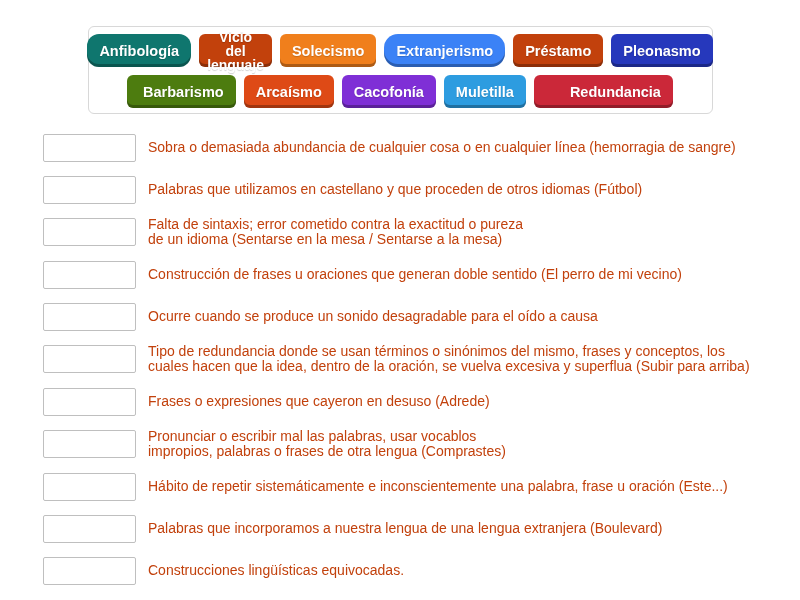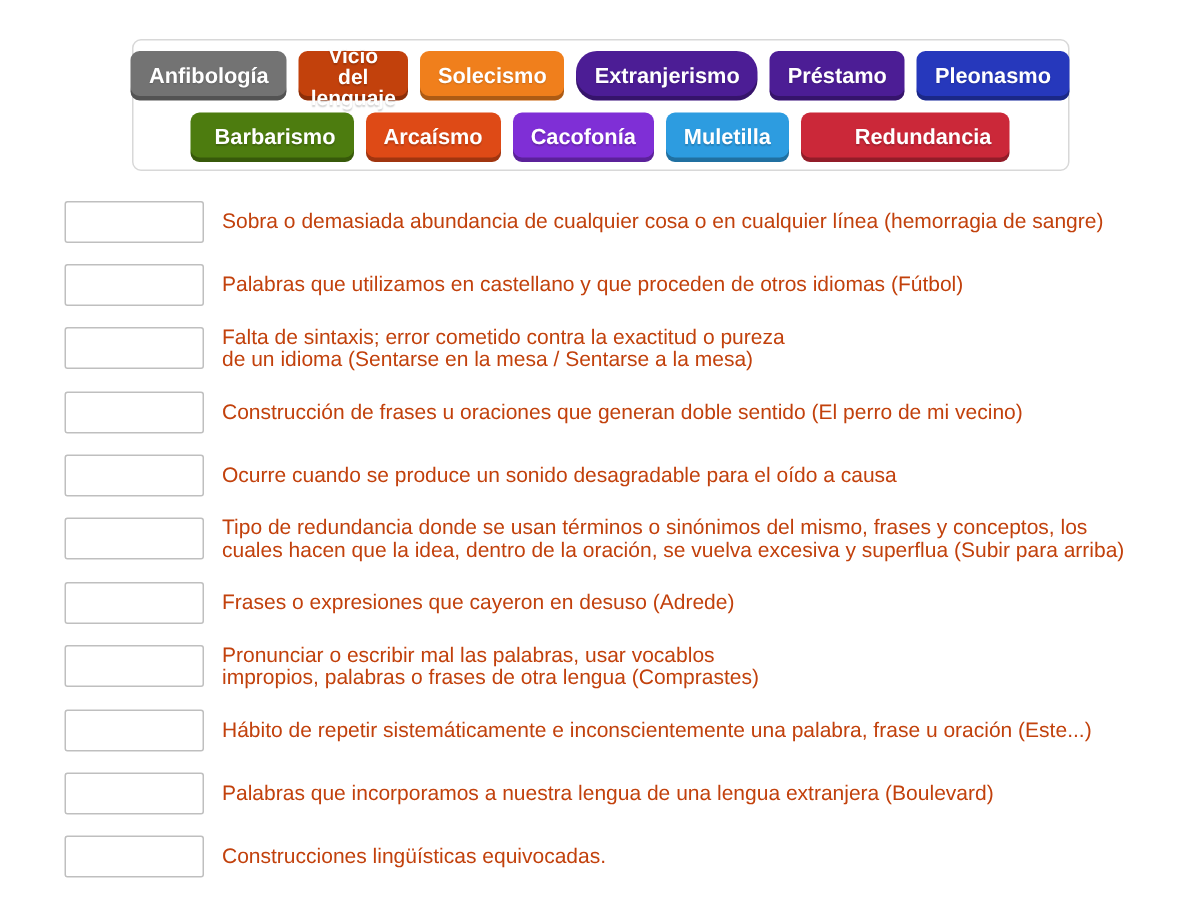--- a/index.html
+++ b/index.html
@@ -70,33 +70,33 @@
     line-height: 15px;
     color: #c2410c;
     padding-right: 4px;
   }
 </style>
 </head>
 <body>
 
 <div class="word-bank" id="word-bank">
     <div class="chip-row">
-      <span class="chip" style="background: #737373;">
+      <span class="chip" style="background: #0f766e; border-radius: 12px;">
     <span>Anfibología</span>
   </span>
       <span class="chip wrap" style="background: #c2410c; justify-content: flex-end;">
     <span>Vicio del lenguaje</span>
   </span>
       <span class="chip" style="background: rgb(240, 127, 28);">
     <span>Solecismo</span>
   </span>
-      <span class="chip" style="background: #4c1d95; border-radius: 14px;">
+      <span class="chip" style="background: #3b82f6; border-radius: 14px;">
     <span>Extranjerismo</span>
   </span>
-      <span class="chip" style="background: #4c1d95;">
+      <span class="chip" style="background: #c2410c;">
     <span>Préstamo</span>
   </span>
       <span class="chip" style="background: rgb(38, 56, 188);">
     <span>Pleonasmo</span>
   </span>
     </div>
     <div class="chip-row">
       <span class="chip" style="background: #4d7c0f; padding-left: 16px;">
     <span>Barbarismo</span>
   </span>

